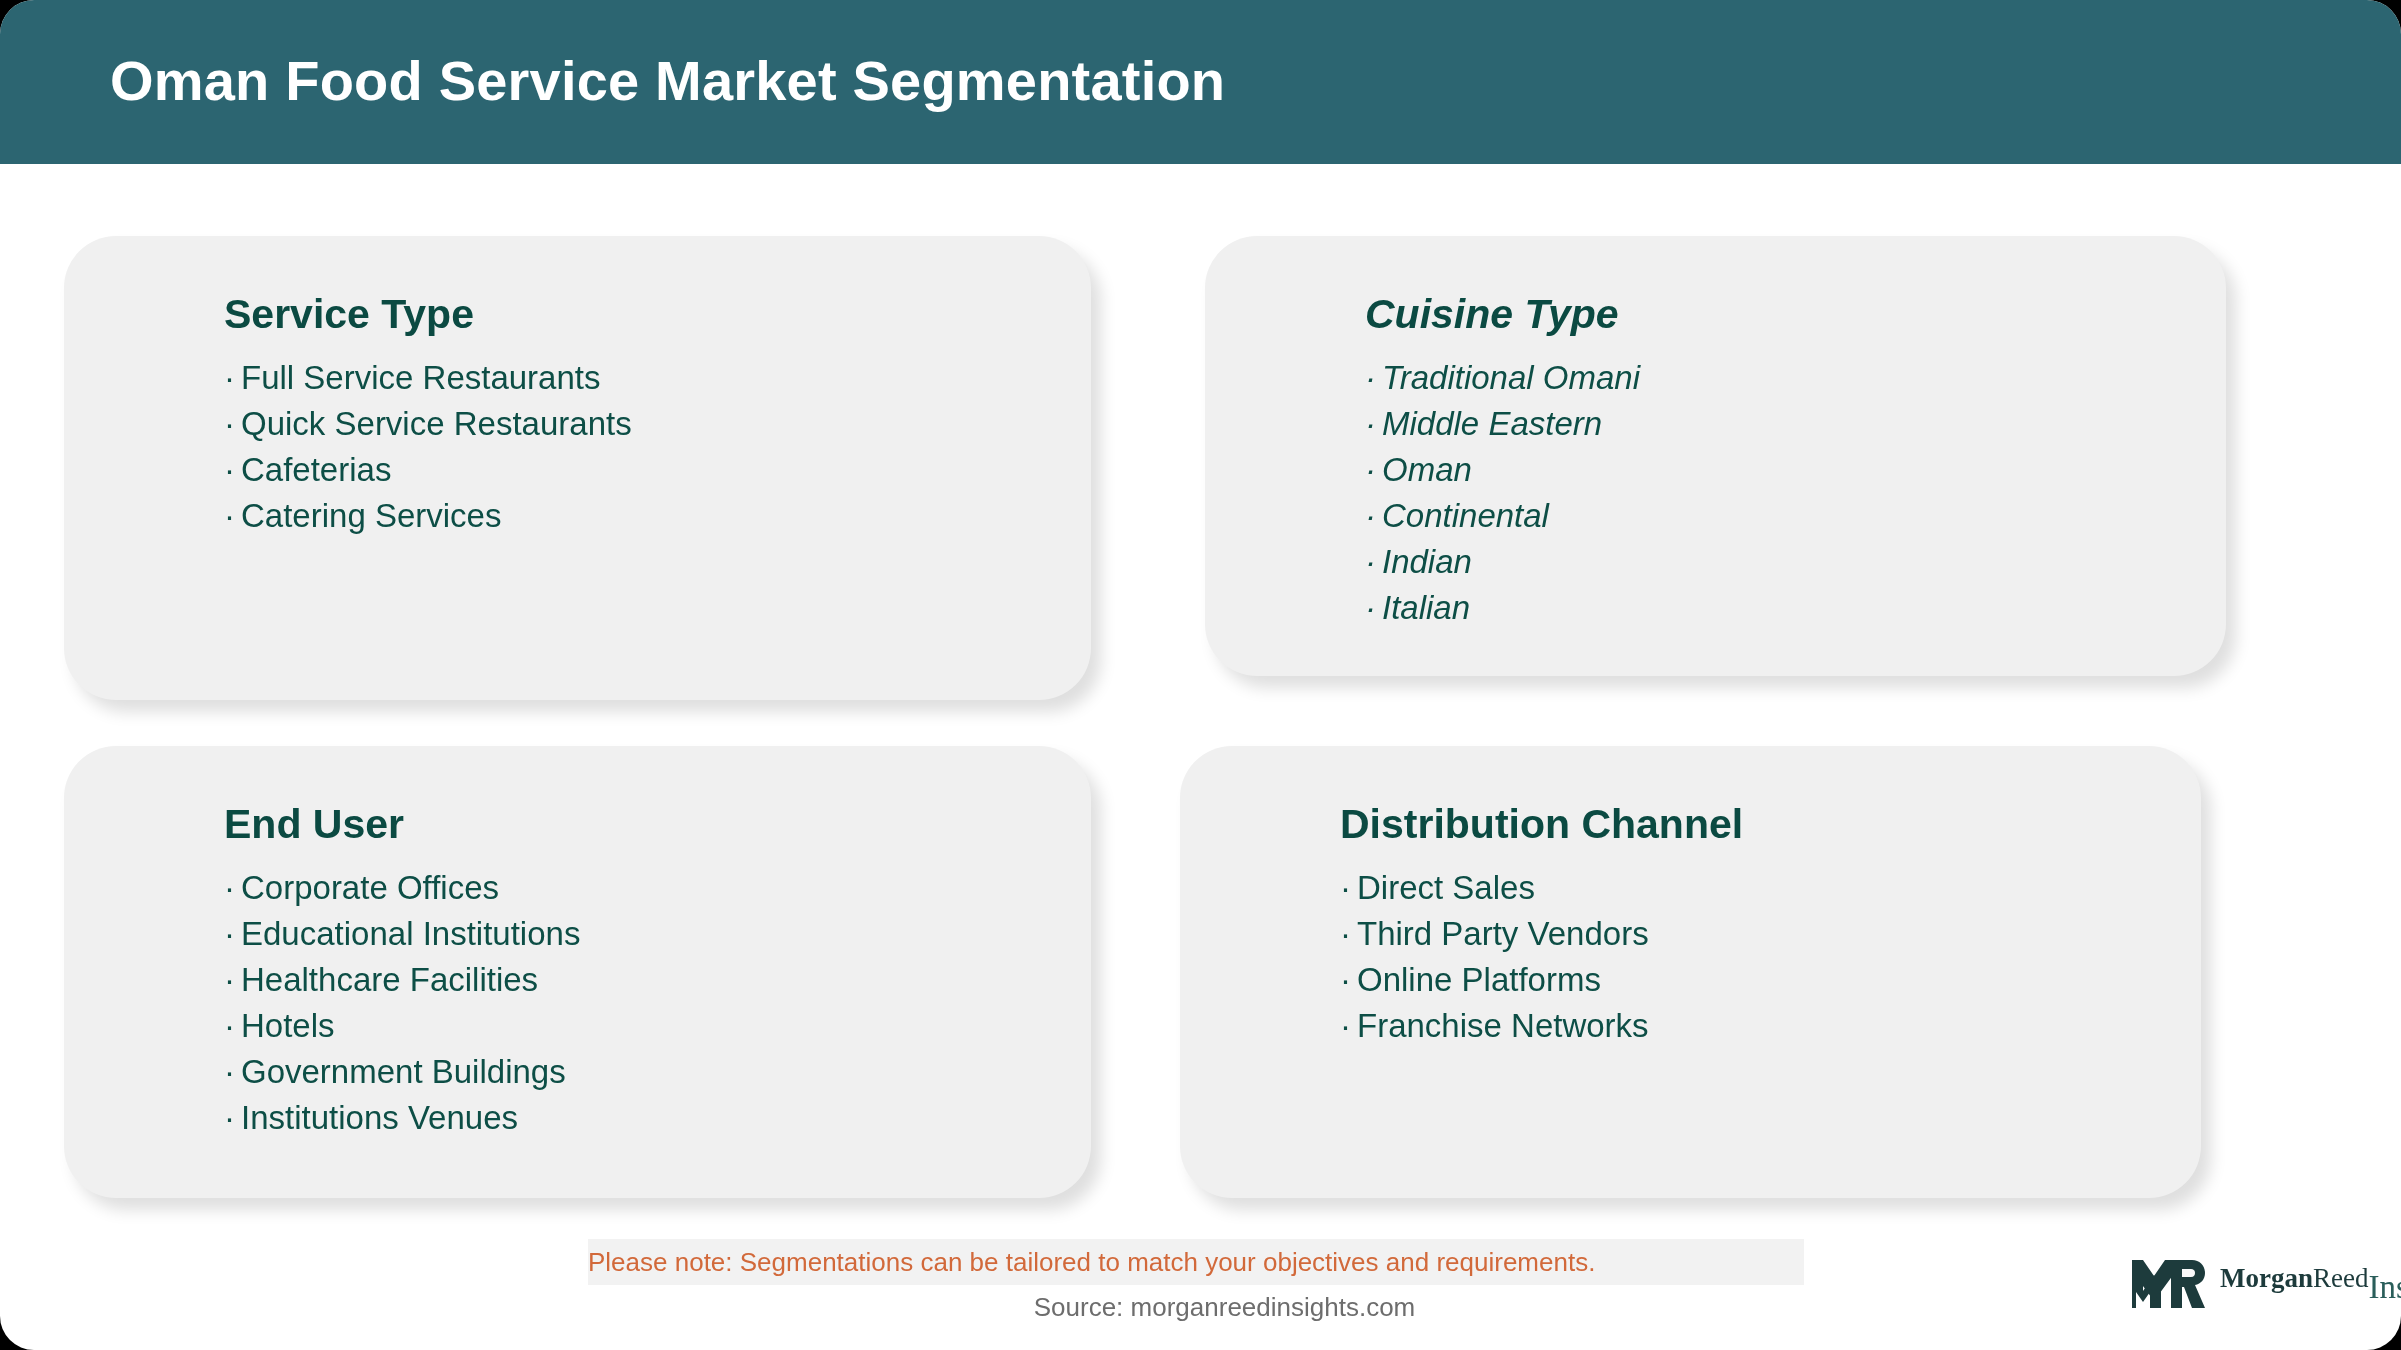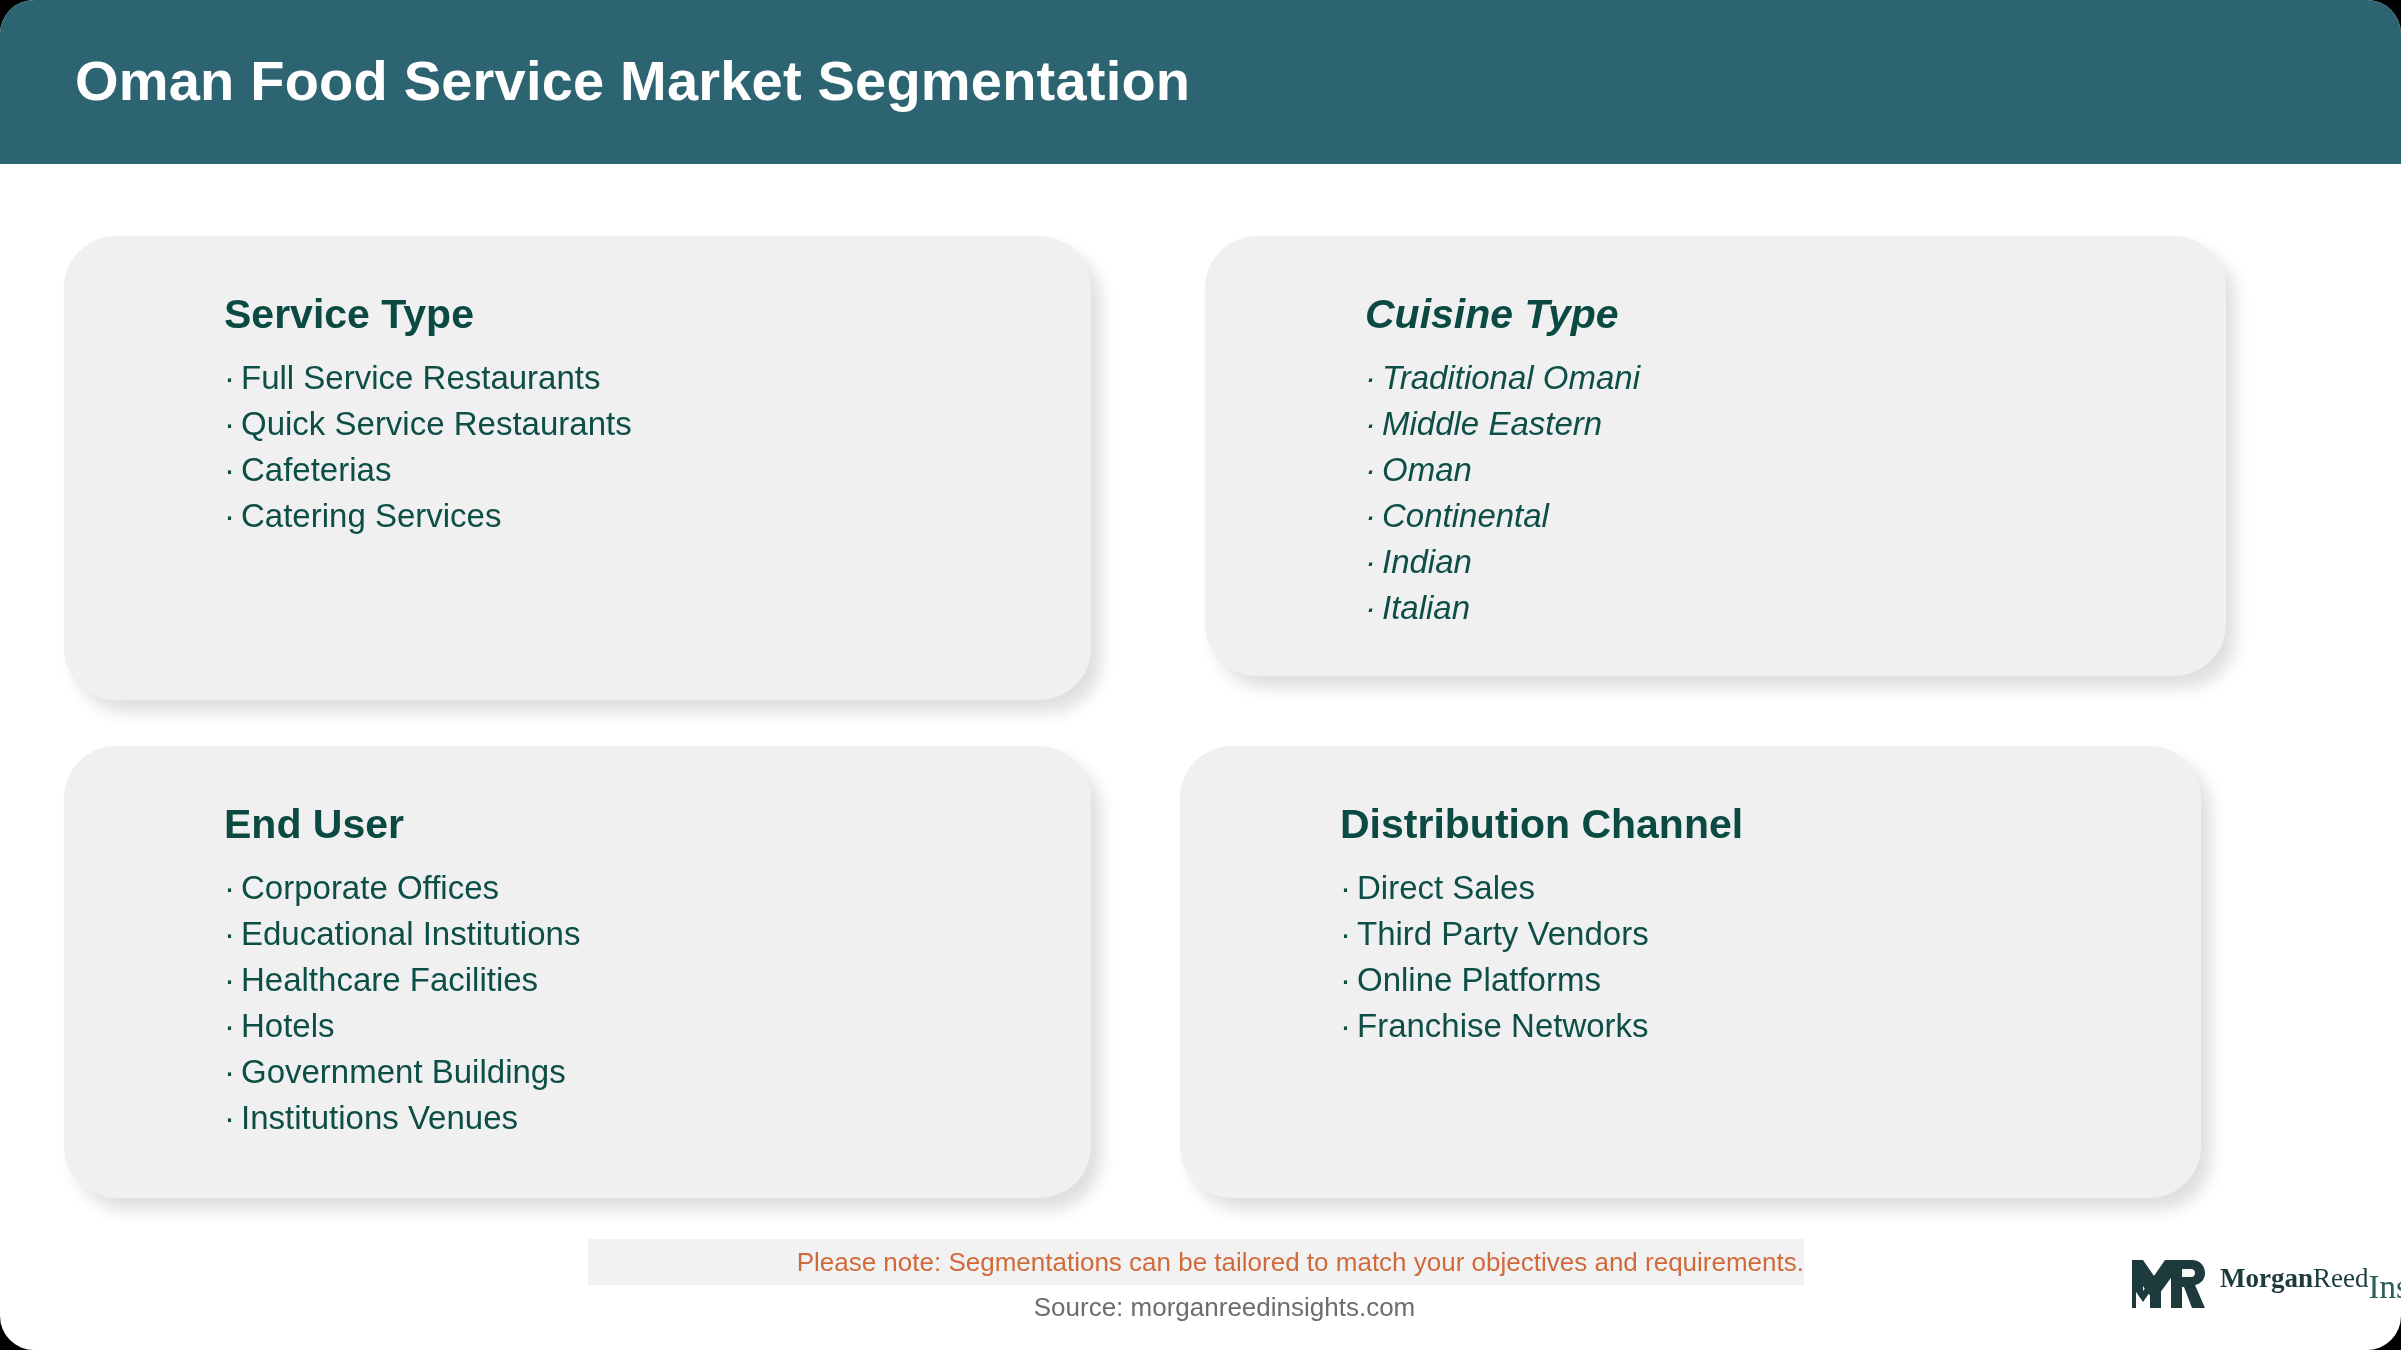--- a/index.html
+++ b/index.html
@@ -32,21 +32,21 @@
     height: 164px;
     background: #2c6571;
     display: flex;
     align-items: center;
   }
   .header-title {
     color: #ffffff;
     font-size: 56px;
     font-weight: 700;
     letter-spacing: 0.2px;
-    margin-left: 75px;
+    margin-left: 110px;
     margin-top: -4px;
     white-space: nowrap;
   }
 
   
   .grid {
     position: absolute;
     left: 64px;
     top: 236px;
     width: 2162px;
@@ -101,21 +101,21 @@
   }
   .note-box {
     position: absolute;
     left: 588px;
     top: 9px;
     width: 1216px;
     height: 46px;
     background: #f2f2f2;
     display: flex;
     align-items: center;
-    justify-content: flex-end;
+    justify-content: flex-start;
     box-sizing: border-box;
   }
   .note-text {
     color: #d2693a;
     font-size: 26px;
     font-weight: 400;
     white-space: nowrap;
   }
   .source-text {
     position: absolute;

